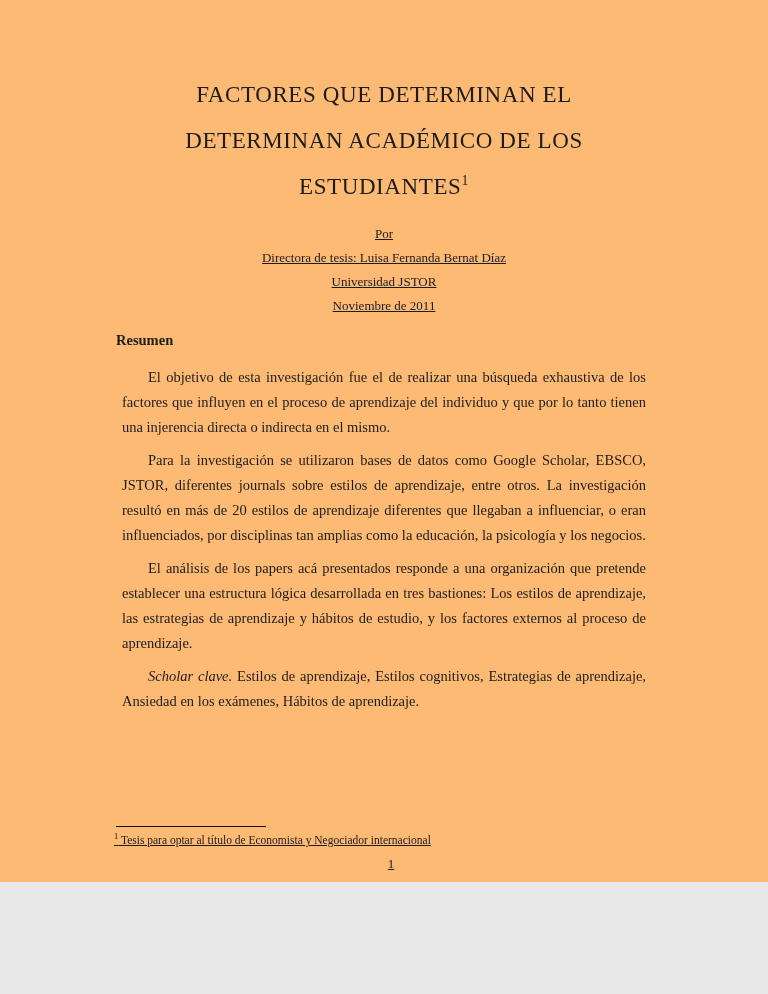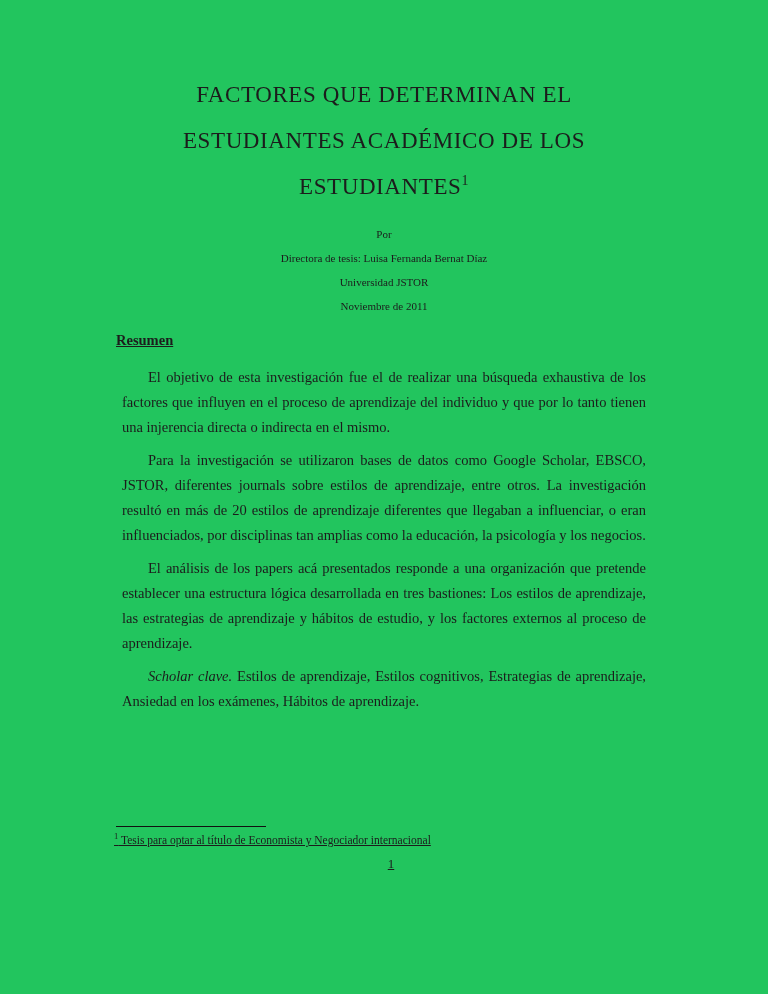--- a/index.html
+++ b/index.html
@@ -3,23 +3,23 @@
 <meta charset="utf-8">
 <style>
   html, body {
     margin: 0;
     padding: 0;
     background: #e8e8e8;
   }
   .page {
     position: relative;
     width: 768px;
-    height: 994px;
+    height: 882px;
     margin: 0 auto;
-    background: #22c55e;
+    background: #fdba74;
     box-sizing: border-box;
     padding: 72px 114px 0 114px;
     font-family: "Liberation Serif", "DejaVu Serif", serif;
     color: #1c1c1c;
     overflow: hidden;
   }
   .doc-title {
     margin: 0 0 12px 0;
     font-size: 23px;
     font-weight: normal;
@@ -28,28 +28,28 @@
     letter-spacing: 0.6px;
   }
   .title-line { display: block; }
   sup.fn-ref {
     font-size: 0.6em;
     vertical-align: super;
     line-height: 0;
   }
   .byline {
     text-align: center;
-    font-size: 11px;
+    font-size: 13px;
     line-height: 24px;
     margin-bottom: 10px;
+    text-decoration: underline;
   }
   .resumen {
     font-size: 14.5px;
     font-weight: bold;
-    text-decoration: underline;
     line-height: 25px;
     margin: 2px 0 12px 2px;
   }
   .para {
     margin: 8px;
     font-size: 14.5px;
     line-height: 25px;
     text-align: justify;
     text-indent: 26px;
   }
@@ -81,21 +81,21 @@
     margin-top: 7px;
   }
 </style>
 </head>
 <body>
 
 <div class="page">
 
   <h1 class="doc-title">
     <span class="title-line">FACTORES QUE DETERMINAN EL</span>
-    <span class="title-line">ESTUDIANTES ACADÉMICO DE LOS</span>
+    <span class="title-line">DETERMINAN ACADÉMICO DE LOS</span>
     <span class="title-line"><span>ESTUDIANTES</span><sup class="fn-ref">1</sup></span>
   </h1>
 
   <div class="byline">
     <div>Por</div>
     <div>Directora de tesis: Luisa Fernanda Bernat Díaz</div>
     <div>Universidad JSTOR</div>
     <div>Noviembre de 2011</div>
   </div>
 

